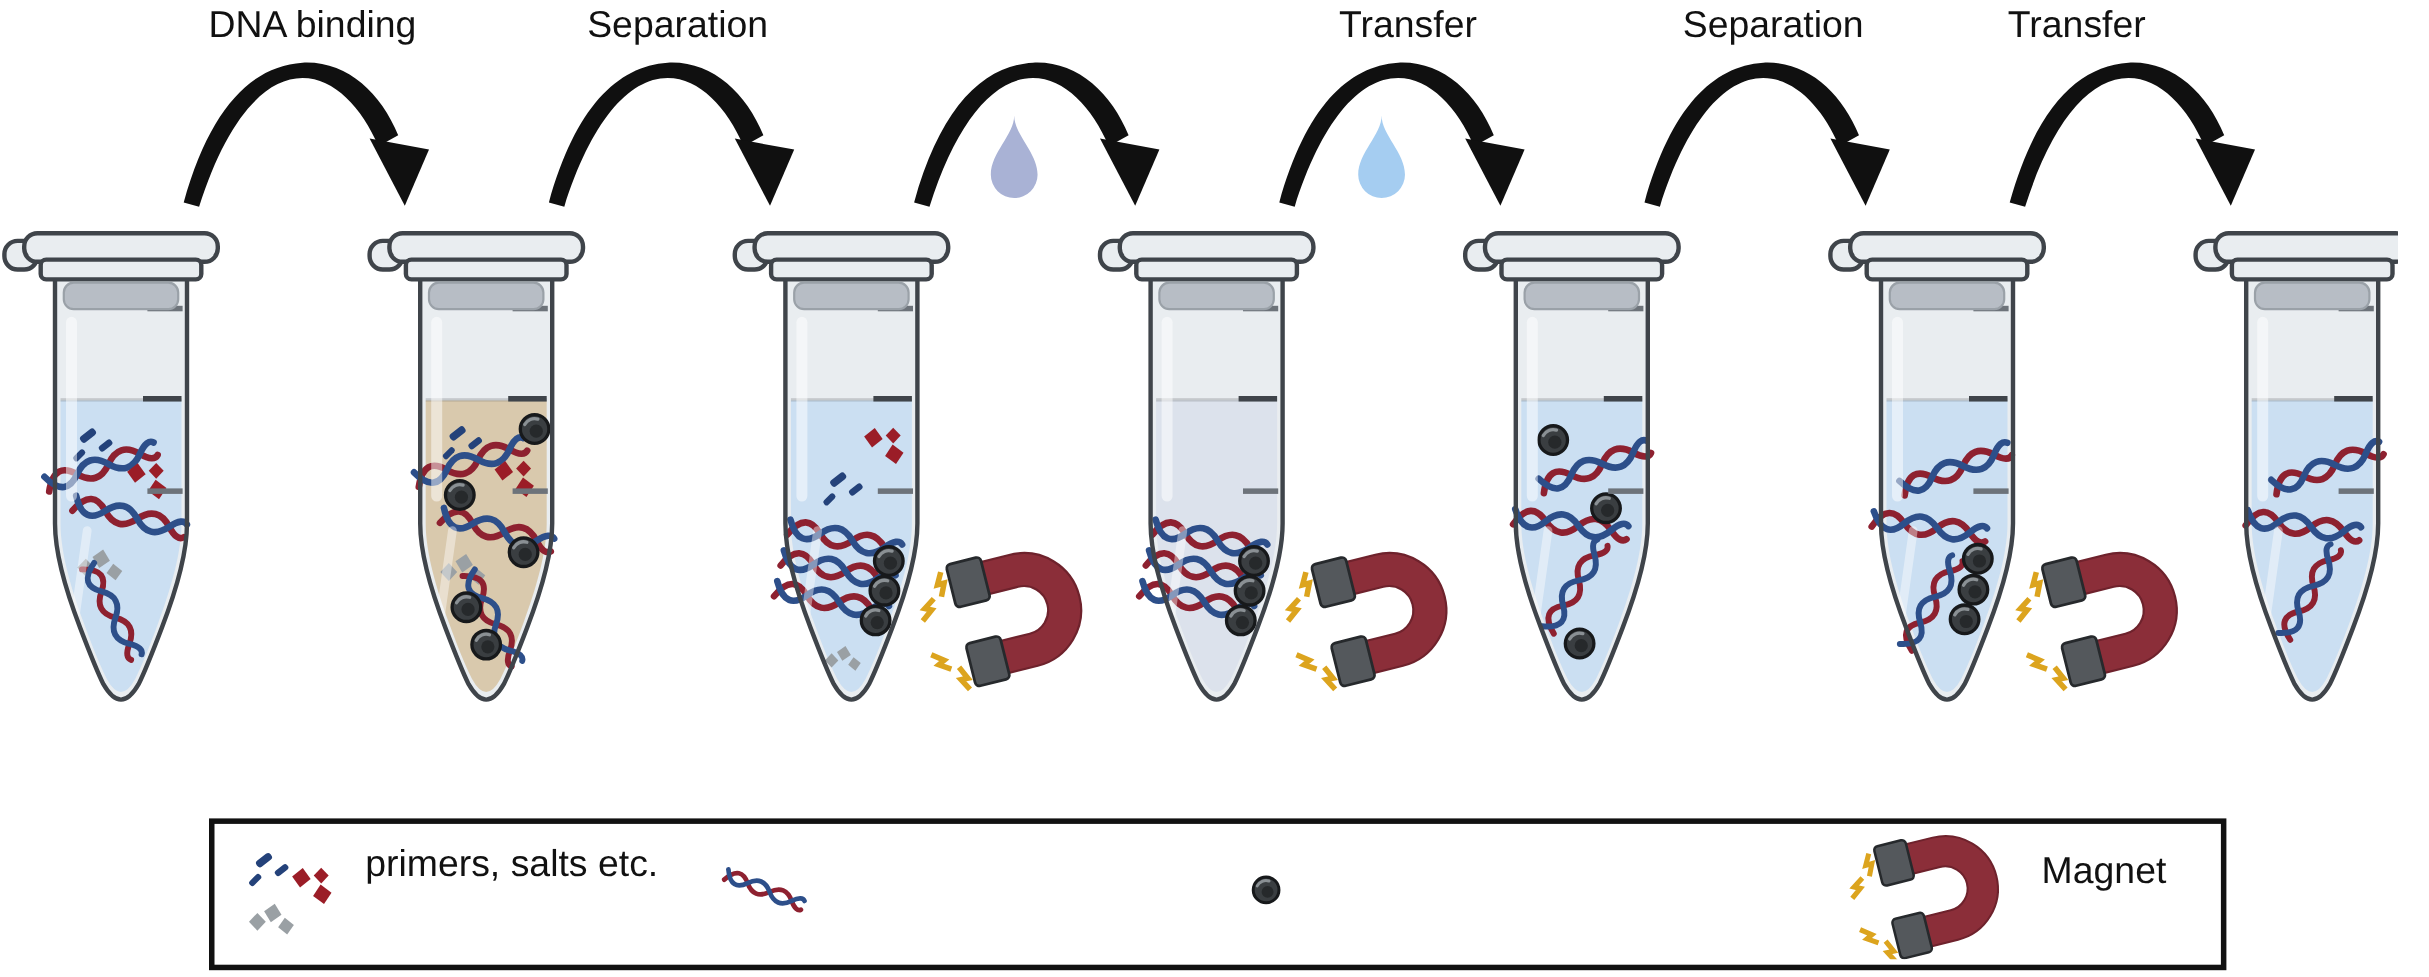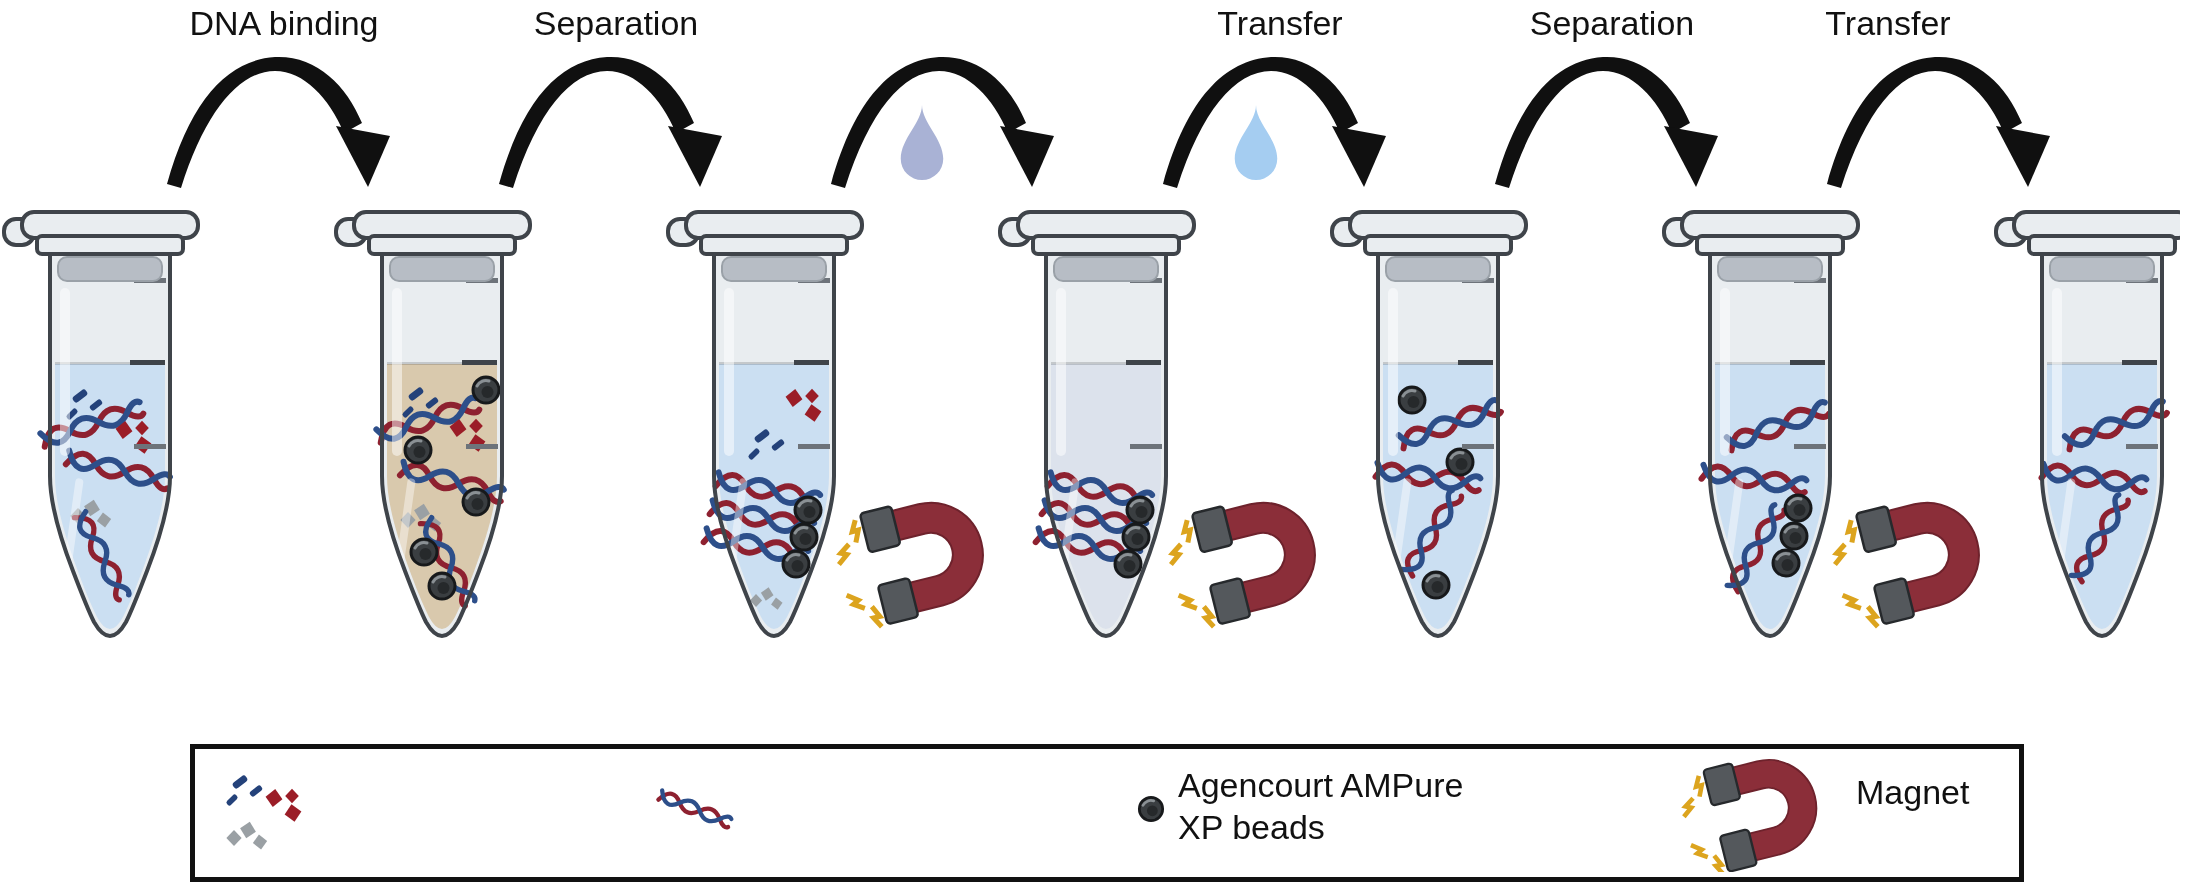--- a/index.html
+++ b/index.html
@@ -218,32 +218,29 @@
 <div class="step-label" style="left:1888px">Transfer</div>
 
 <div class="legend-box"></div>
 
 <svg class="legend-icon" style="left:210px;top:756px" width="116" height="106" viewBox="0 0 116 106">
   <use href="#bluesym" transform="translate(22,26)"></use>
   <use href="#redsym" transform="translate(64,42)"></use>
   <use href="#graysym" transform="translate(24,74)"></use>
 </svg>
 <div class="legend-text" style="left:332px;top:764px">
+  <div>primers, salts etc.</div>
 </div>
 
 <svg class="legend-icon" style="left:640px;top:778px" width="110" height="62" viewBox="0 0 110 62">
   <use href="#helixsym" transform="translate(55,31) rotate(22) scale(.72)"></use>
 </svg>
 
 <svg class="legend-icon" style="left:1134px;top:792px" width="34" height="34" viewBox="0 0 34 34">
   <use href="#beadsym" transform="translate(17,17) scale(.9)"></use>
 </svg>
-<div class="legend-text" style="left:1178px;top:764px">
-  <div>Agencourt AMPure</div>
-  <div>XP beads</div>
-</div>
 
 <svg class="legend-icon" style="left:1676px;top:746px" width="176" height="126" viewBox="0 0 176 126">
   <use href="#magnetsym" transform="translate(88,63) scale(.92)"></use>
 </svg>
 <div class="legend-text" style="left:1856px;top:771px">Magnet</div>
 
 </div>
 
 </body></html>

